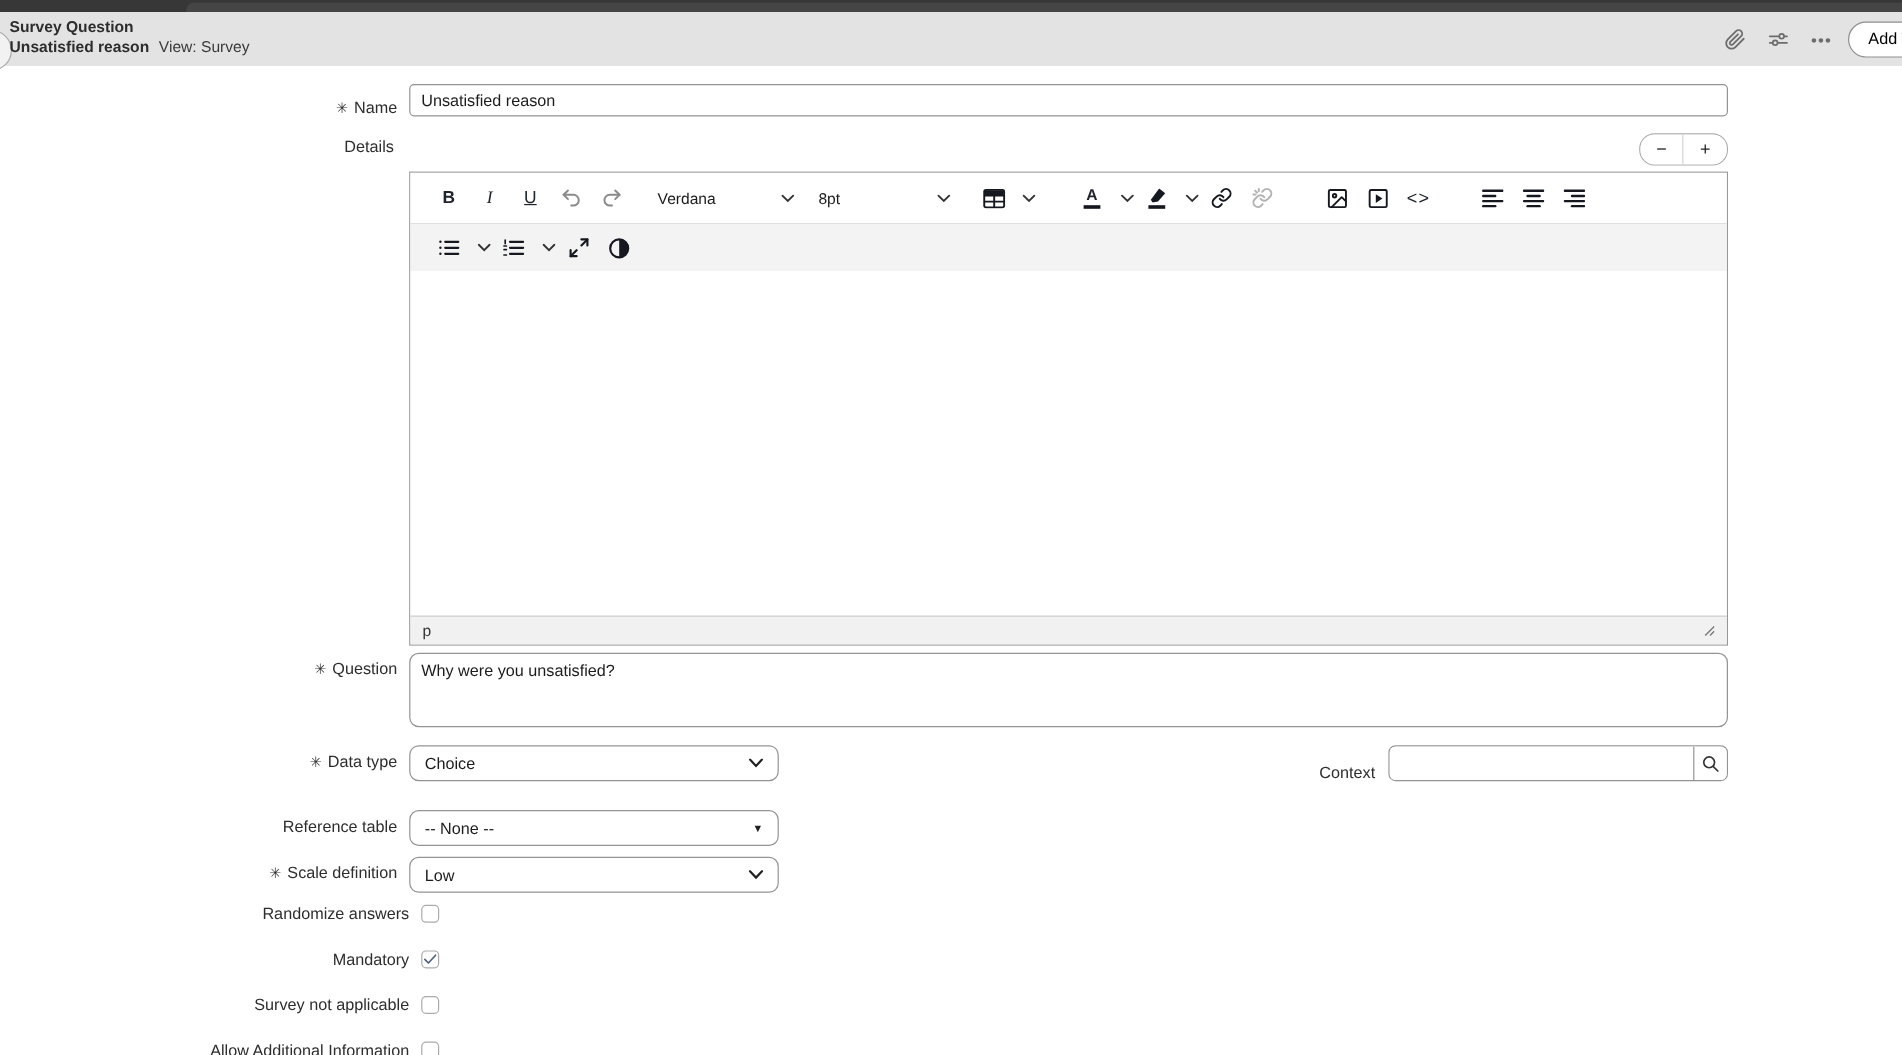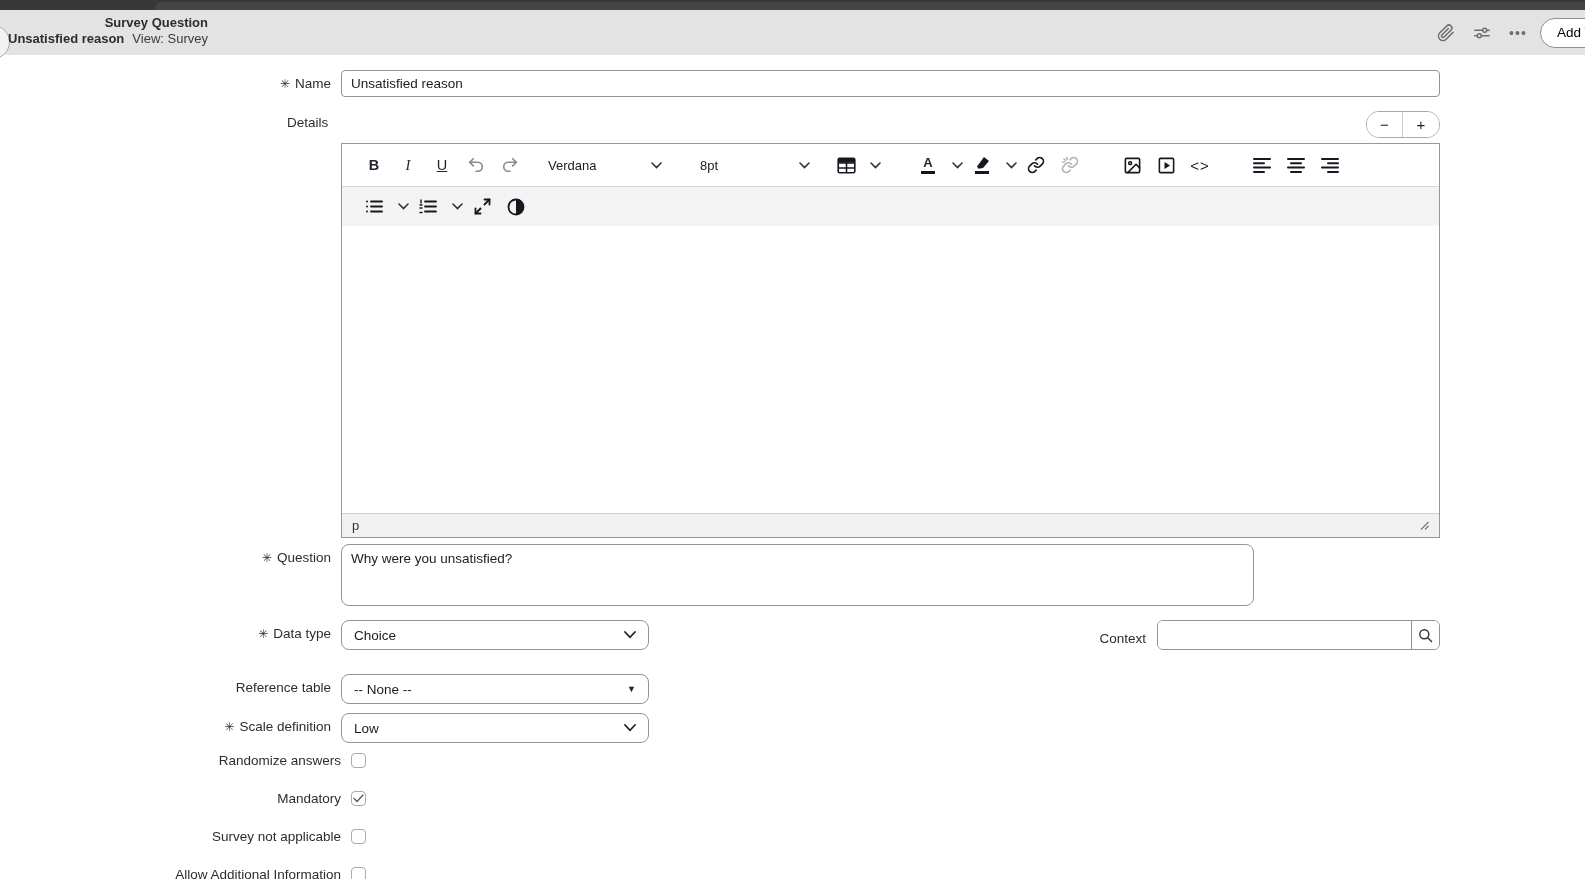--- a/index.html
+++ b/index.html
@@ -9,42 +9,42 @@
   
   .tabbar { position:absolute; top:0; left:0; width:1585px; height:10px; background:#373737; }
   .tabbar .tab-light { position:absolute; left:155px; right:0; top:2px; height:8px;
     background:#454545; border-top-left-radius:7px; }
 
   
   .header { position:absolute; top:10px; left:0; width:1585px; height:45px; background:#e3e3e3; }
   .back-circle { position:absolute; left:-24px; top:15px; width:34px; height:34px; border-radius:50%;
     background:#f2f2f2; border:1px solid #ababab; }
   .titles { position:absolute; left:8px; top:5px; line-height:16px; font-size:13px; }
-  .titles .t1 { font-weight:bold;text-align:right; }
+  .titles .t1 { font-weight:bold; }
   .titles .t2 { font-weight:bold; }
   .titles .view { font-weight:normal; margin-left:8px; color:#3a3a3a; }
   .hdr-icons { position:absolute; right:0; top:0; height:45px; display:flex; align-items:center; }
   .hicon { width:28px; height:28px; display:flex; align-items:center; justify-content:center;
     margin-right:8px; color:#6d6d6d; cursor:pointer; }
   .dots { font-size:14px; letter-spacing:1px; color:#6d6d6d; }
   .add-btn { height:30px; border:1px solid #8f8f8f; background:#fff; border-radius:15px;
     padding:0 16px; font-size:13.5px; margin-right:-45px; white-space:nowrap; }
 
   
   .form { position:absolute; top:55px; left:0; width:1585px; padding-top:15px; }
   .row { display:flex; width:1440px; margin-bottom:12px; }
   .lbl { width:331px; text-align:right; font-size:13.5px; color:#2d2d2d; padding-top:6px;
     display:block; white-space:nowrap; }
   .lblwrap { width:331px; text-align:right; padding-top:6px; font-size:13.5px; white-space:nowrap; }
   .req { font-size:12px; color:#333; margin-right:5px; }
   .field { margin-left:10px; }
 
   input.text { width:1099px; height:27px; border:1px solid #949494; border-radius:4px;
     padding:0 9px; font-size:13.5px; font-family:"Liberation Sans",sans-serif; color:#1c1c1c; }
-  textarea.qarea { width:913px; height:62px; border:1px solid #949494; border-radius:8px;
+  textarea.qarea { width:1099px; height:62px; border:1px solid #949494; border-radius:8px;
     padding:6px 9px; font-size:13.5px; font-family:"Liberation Sans",sans-serif; resize:none; color:#1c1c1c; }
 
   .select { width:308px; height:30px; border:1px solid #949494; border-radius:8px;
     display:flex; align-items:center; padding:0 12px; font-size:13.5px; background:#fff; cursor:pointer; color:#1c1c1c; }
   .select .chev { margin-left:auto; }
   .select .tri { margin-left:auto; font-size:9px; color:#222; }
 
   
   .details-row { margin-bottom:0;gap:12px; }
   .zoomgrp { width:1099px; margin-left:10px; display:flex; justify-content:flex-end; }
@@ -57,31 +57,31 @@
   .tb2 { height:39px; display:flex; align-items:center; padding:0 18px; background:#f3f3f3; }
   .tbtn { min-width:28px; height:30px; display:flex; align-items:center; justify-content:center;
     margin-right:6px; cursor:pointer; color:#20242c; font-size:14.5px; background:transparent; border:none; }
   .tbtn.small { min-width:18px; margin-right:2px; }
   .b { font-weight:bold; }
   .i { font-style:italic; font-family:"Liberation Serif",serif; }
   .u { text-decoration:underline; }
   .fontsel { display:flex; align-items:center; width:122px; height:30px; padding:0 4px;
     font-size:13px; margin:0 8px 0 14px; cursor:pointer; color:#1c1c1c; }
   .fontsel .chev { margin-left:auto; }
-  .sizesel { width:118px; margin-left:22px; }
+  .sizesel { width:118px; margin-left:4px; }
   .colbtn { display:flex; flex-direction:column; align-items:center; justify-content:center; line-height:12px; }
   .colbar { width:14px; height:3px; background:#15181e; margin-top:2px; }
   .grp-gap { margin-left:28px; }
   .editor-body { height:287px; background:#fff; }
   .statusbar { height:24px; background:#f1f1f1; border-top:1px solid #cfcfcf; display:flex;
     align-items:center; padding:0 10px; font-size:13px; color:#333; }
   .resize { margin-left:auto; cursor:nwse-resize; }
 
   
-  .ctxgrp { margin-left:auto; display:flex; align-items:center; }
+  .ctxgrp { margin-left:auto; display:flex; align-items:flex-end; }
   .ctxlbl { font-size:13.5px; padding-top:6px; margin-right:11px; }
   .refgrp { display:flex; border:1px solid #949494; border-radius:6px; overflow:hidden; height:30px; background:#fff; }
   .refgrp input { width:253px; border:none; outline:none; padding:0 8px; font-size:13.5px;
     font-family:"Liberation Sans",sans-serif; }
   .refgrp .searchbtn { width:28px; border:none; border-left:1px solid #949494; background:#fff;
     display:flex; align-items:center; justify-content:center; cursor:pointer; }
 
   
   .cbrow { display:flex; align-items:center; margin-bottom:23px;margin-left:10px; }
   .cbrow .lbl { padding-top:0; }
@@ -119,21 +119,21 @@
           <circle cx="7" cy="13" r="2.2" fill="#e3e3e3"></circle>
         </svg>
     </div>
     <div class="hicon dots">•••</div>
     <button class="add-btn">Add To Q</button>
   </div>
 </div>
 
 <div class="form">
 
-  <div class="row" style="margin-bottom:14px;">
+  <div class="row" style="margin-bottom:14px;align-items:flex-end;">
     <div class="lblwrap"><span class="req">✳</span><span>Name</span></div>
     <div class="field">
       <input class="text" value="Unsatisfied reason" style="">
     </div>
   </div>
 
   <div class="row details-row">
     <div class="lblwrap" style="padding-top:4px;"><span>Details</span></div>
     <div class="zoomgrp">
       <div class="zoombtns">

